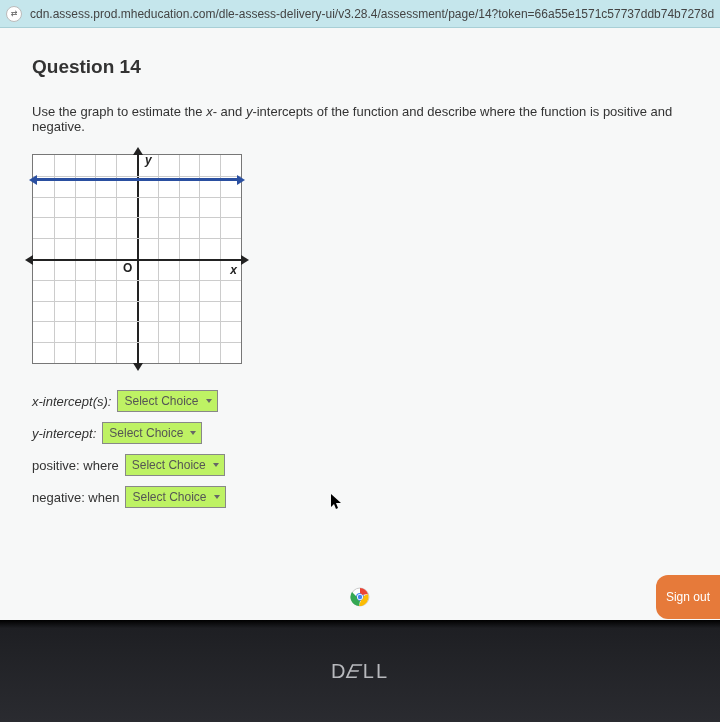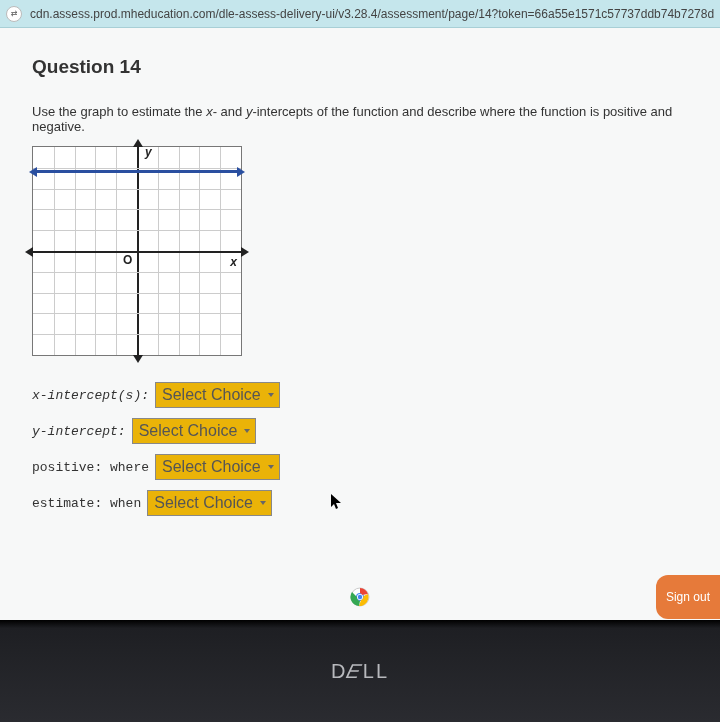--- a/index.html
+++ b/index.html
@@ -49,21 +49,21 @@
   }
   .q-title {
     font-size: 19px;
     font-weight: bold;
     color: #333;
     margin-bottom: 26px;
   }
   .q-prompt {
     font-size: 13px;
     color: #333;
-    margin-bottom: 12px;
+    margin-bottom: 20px;
   }
   .ital { font-style: italic; }
   .graph-box {
     width: 210px;
     height: 210px;
     border: 1px solid #777;
     background: #fff;
     position: relative;
     margin-bottom: 26px;
   }
@@ -88,25 +88,25 @@
   }
   .arrow-r { border-left:8px solid #222; border-top:5px solid transparent; border-bottom:5px solid transparent; }
   .arrow-l { border-right:8px solid #222; border-top:5px solid transparent; border-bottom:5px solid transparent; }
   .arrow-u { border-bottom:8px solid #222; border-left:5px solid transparent; border-right:5px solid transparent; }
   .arrow-d { border-top:8px solid #222; border-left:5px solid transparent; border-right:5px solid transparent; }
   .blue-arrow-r { border-left:8px solid #2a4fa0; border-top:5px solid transparent; border-bottom:5px solid transparent; }
   .blue-arrow-l { border-right:8px solid #2a4fa0; border-top:5px solid transparent; border-bottom:5px solid transparent; }
   .lbl { position:absolute; font-size:12px; font-style:italic; font-weight:bold; color:#222; }
   .answers { font-size:13px; color:#333; }
   .ans-row { display:flex; align-items:center; margin-bottom:10px; gap:6px; }
-  .ans-label { min-width:auto;font-family:Liberation Mono, monospace; }
+  .ans-label { min-width:auto; }
   .sel {
     border:1px solid #888;
-    background:#eab308;
-    font-size:16px;
+    background:#bef264;
+    font-size:12px;
     color:#555;
     padding:3px 18px 3px 6px;
     position:relative;
     cursor:pointer;
     display:inline-block;
   }
   .sel::after {
     content:"";
     position:absolute;
     right:5px; top:50%;
@@ -220,21 +220,21 @@
       </div>
       <div class="ans-row">
         <span class="ans-label"><span class="ital">y-intercept:</span></span>
         <span class="sel">Select Choice</span>
       </div>
       <div class="ans-row">
         <span class="ans-label">positive:  where</span>
         <span class="sel">Select Choice</span>
       </div>
       <div class="ans-row">
-        <span class="ans-label">estimate:  when</span>
+        <span class="ans-label">negative:  when</span>
         <span class="sel">Select Choice</span>
       </div>
     </div>
 
     <div class="cursor">
       <svg viewBox="0 0 14 18">
           <path d="M1 1 L1 14 L4 11 L6 16 L8 15 L6 10 L11 10 Z" fill="#000"></path>
         </svg>
     </div>
   </div>

